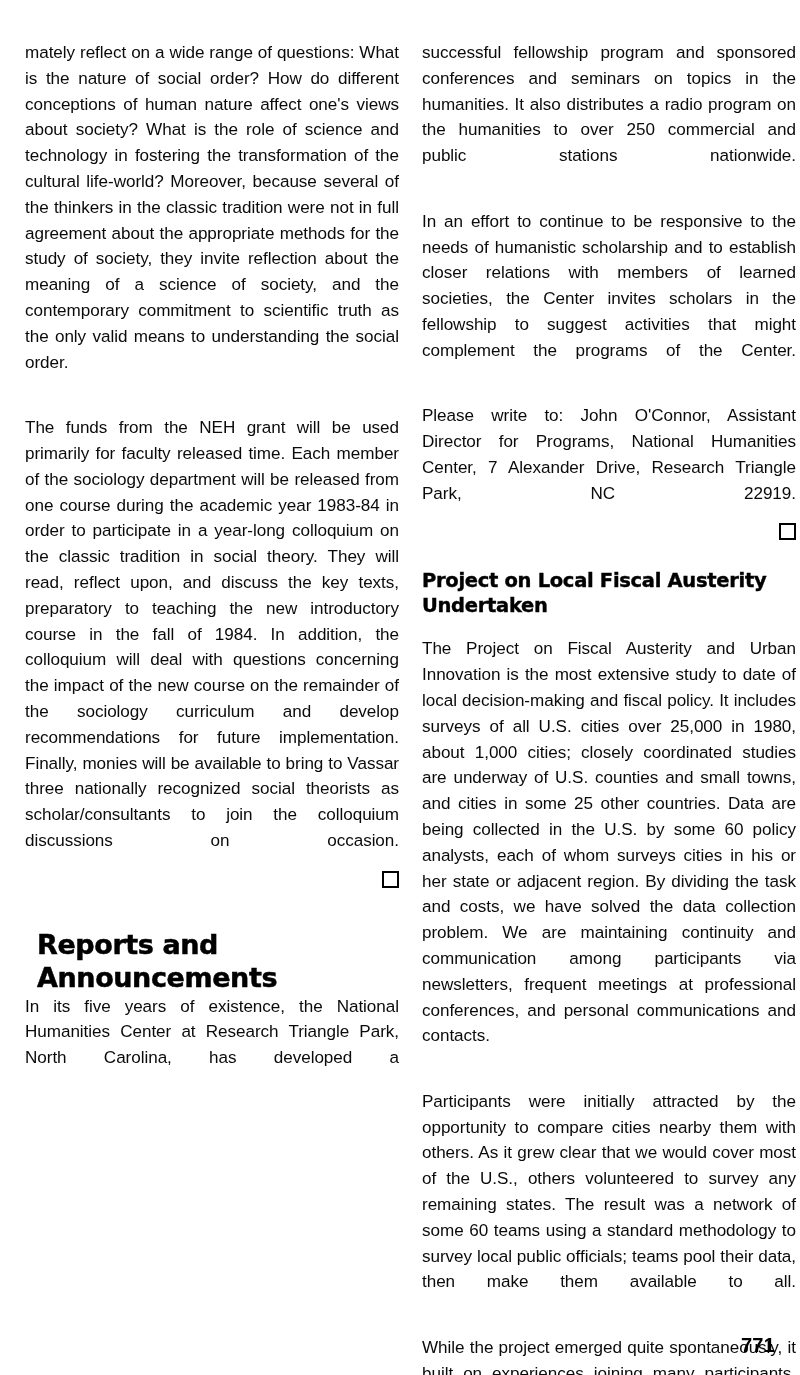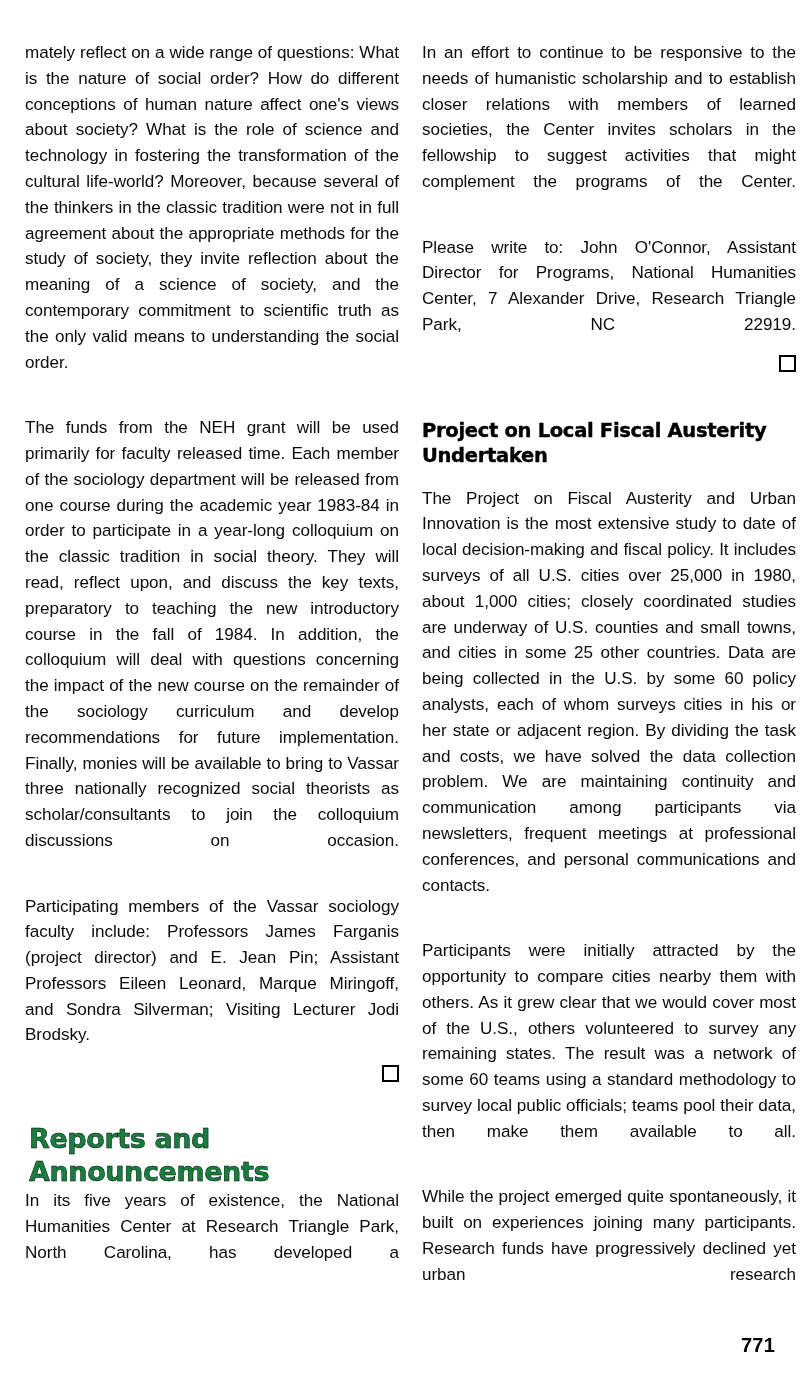--- a/index.html
+++ b/index.html
@@ -79,39 +79,39 @@
     margin-bottom: 14px;
     height: 25px;
     line-height: 25.8px;
   }
 
   h1.section-title {
     font-family: "DejaVu Sans", sans-serif;
     font-size: 27px;
     line-height: 33px;
     font-weight: bold;
-    margin: 34px 0 0 4px;
+    margin: 34px 0 0 12px;
     letter-spacing: -0.4px;
-    color: #15803d;
+    color: #000000;
     -webkit-text-stroke: 0.5px #000;
   }
 
   h2.article-title {
     font-family: "DejaVu Sans", sans-serif;
     font-size: 19.5px;
     line-height: 25px;
     font-weight: bold;
     margin: 44px 0 18px 0;
     letter-spacing: -0.3px;
     color: #000;
     -webkit-text-stroke: 0.4px #000;
   }
 
   h2.article-title.tight-top {
-    margin-top: 40px;
+    margin-top: 22px;
   }
 
   .folio {
     position: absolute;
     right: 25px;
     bottom: 18px;
     font-size: 20px;
     font-weight: bold;
     letter-spacing: 0.2px;
     font-family: "Liberation Sans", sans-serif;
@@ -123,34 +123,34 @@
 
 <div class="page">
   <div class="columns">
 
     <div class="column">
 
       <p class="body-text">mately reflect on a wide range of questions: What is the nature of social order? How do different conceptions of human nature affect one's views about society? What is the role of science and technology in fostering the transformation of the cultural life-world? Moreover, because several of the thinkers in the classic tradition were not in full agreement about the appropriate methods for the study of society, they invite reflection about the meaning of a science of society, and the contemporary commitment to scientific truth as the only valid means to understanding the social order.</p>
 
       <p class="body-text">The funds from the NEH grant will be used primarily for faculty released time. Each member of the sociology department will be released from one course during the academic year 1983-84 in order to participate in a year-long colloquium on the classic tradition in social theory. They will read, reflect upon, and discuss the key texts, preparatory to teaching the new introductory course in the fall of 1984. In addition, the colloquium will deal with questions concerning the impact of the new course on the remainder of the sociology curriculum and develop recommendations for future implementation. Finally, monies will be available to bring to Vassar three nationally recognized social theorists as scholar/consultants to join the colloquium discussions on occasion.</p>
 
-      <p class="body-text">Participating members of the Vassar sociology faculty include: Professors James Farganis (project director) and E. Jean Pin; Assistant Professors Eileen Leonard, Marque Miringoff, and Sondra Silverman; Visiting Lecturer Jodi Brodsky.</p>
       <div class="endmark-line">
         <span class="endmark"></span>
       </div>
 
       <h1 class="section-title">Reports and Announcements</h1>
 
 
       <p class="body-text">In its five years of existence, the National Humanities Center at Research Triangle Park, North Carolina, has developed a</p>
 
     </div>
 
     <div class="column">
 
+      <p class="body-text">successful fellowship program and sponsored conferences and seminars on topics in the humanities. It also distributes a radio program on the humanities to over 250 commercial and public stations nationwide.</p>
 
       <p class="body-text">In an effort to continue to be responsive to the needs of humanistic scholarship and to establish closer relations with members of learned societies, the Center invites scholars in the fellowship to suggest activities that might complement the programs of the Center.</p>
 
       <p class="body-text">Please write to: John O'Connor, Assistant Director for Programs, National Humanities Center, 7 Alexander Drive, Research Triangle Park, NC 22919.</p>
       <div class="endmark-line">
         <span class="endmark"></span>
       </div>
 
       <h2 class="article-title tight-top">Project on Local Fiscal Austerity Undertaken</h2>
 

